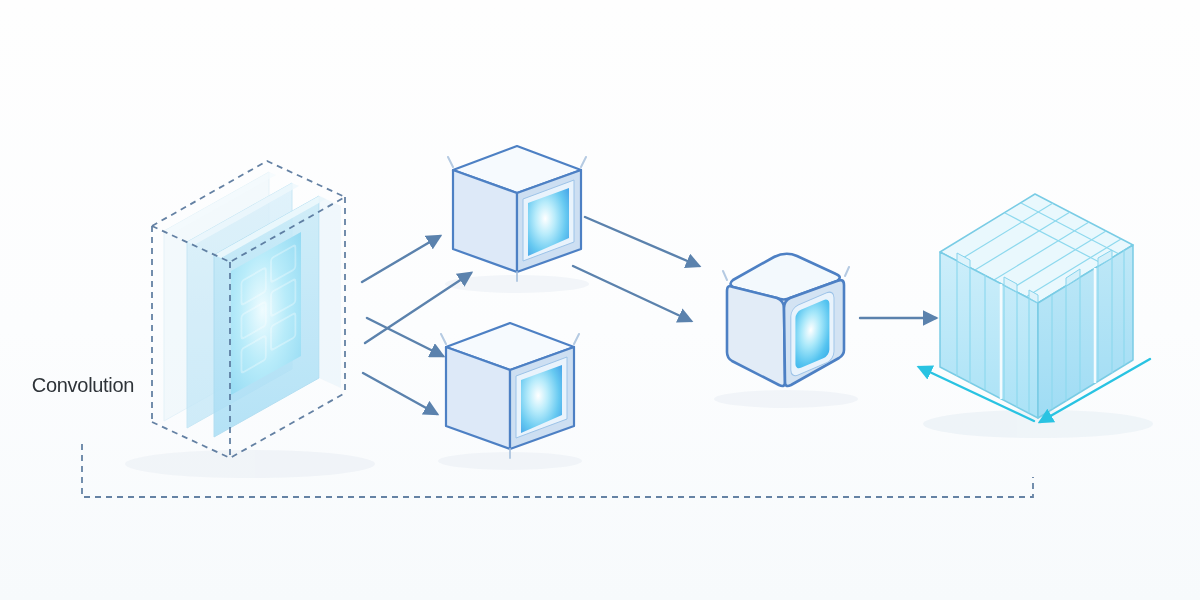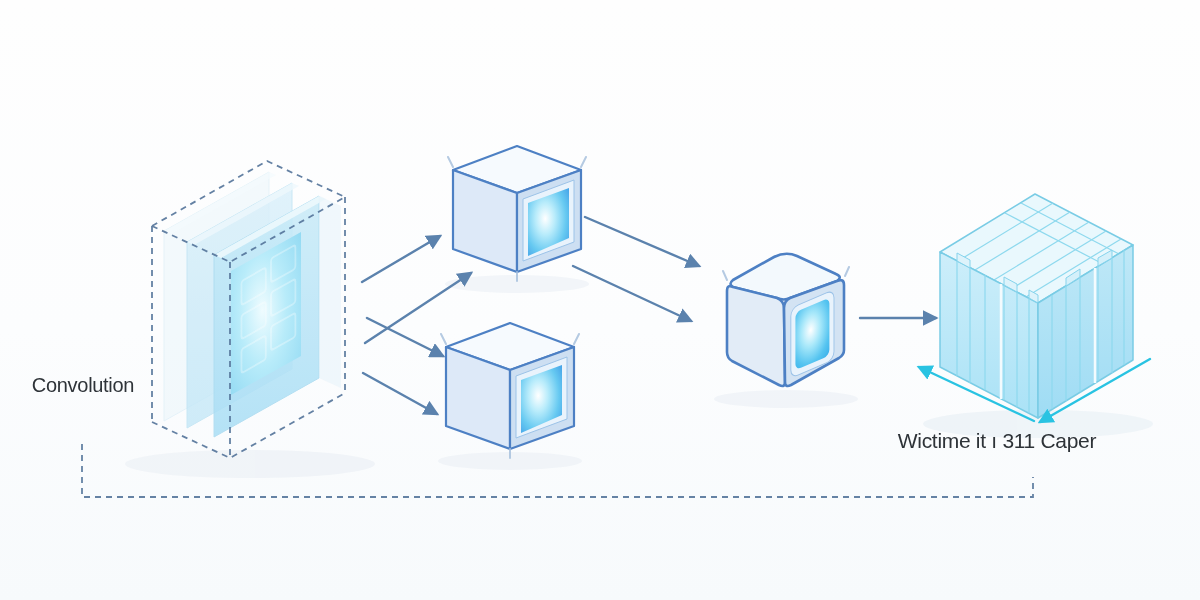--- a/index.html
+++ b/index.html
@@ -226,15 +226,14 @@
     <line class="cyan-line" x1="1034" y1="421" x2="919" y2="367" marker-end="url(#mcyan)"></line>
     <line class="cyan-line" x1="1150" y1="359" x2="1040" y2="422" marker-end="url(#mcyan)"></line>
   </g>
 
   <path class="dash-line" d="M 82 444 L 82 497 L 1033 497 L 1033 477"></path>
 </svg>
 
 <div class="diagram-label label-input">
   <div>Convolution</div>
 </div>
-<div class="diagram-label label-output">Wictime it ı 311 Caper</div>
 
 </div>
 
 </body></html>

